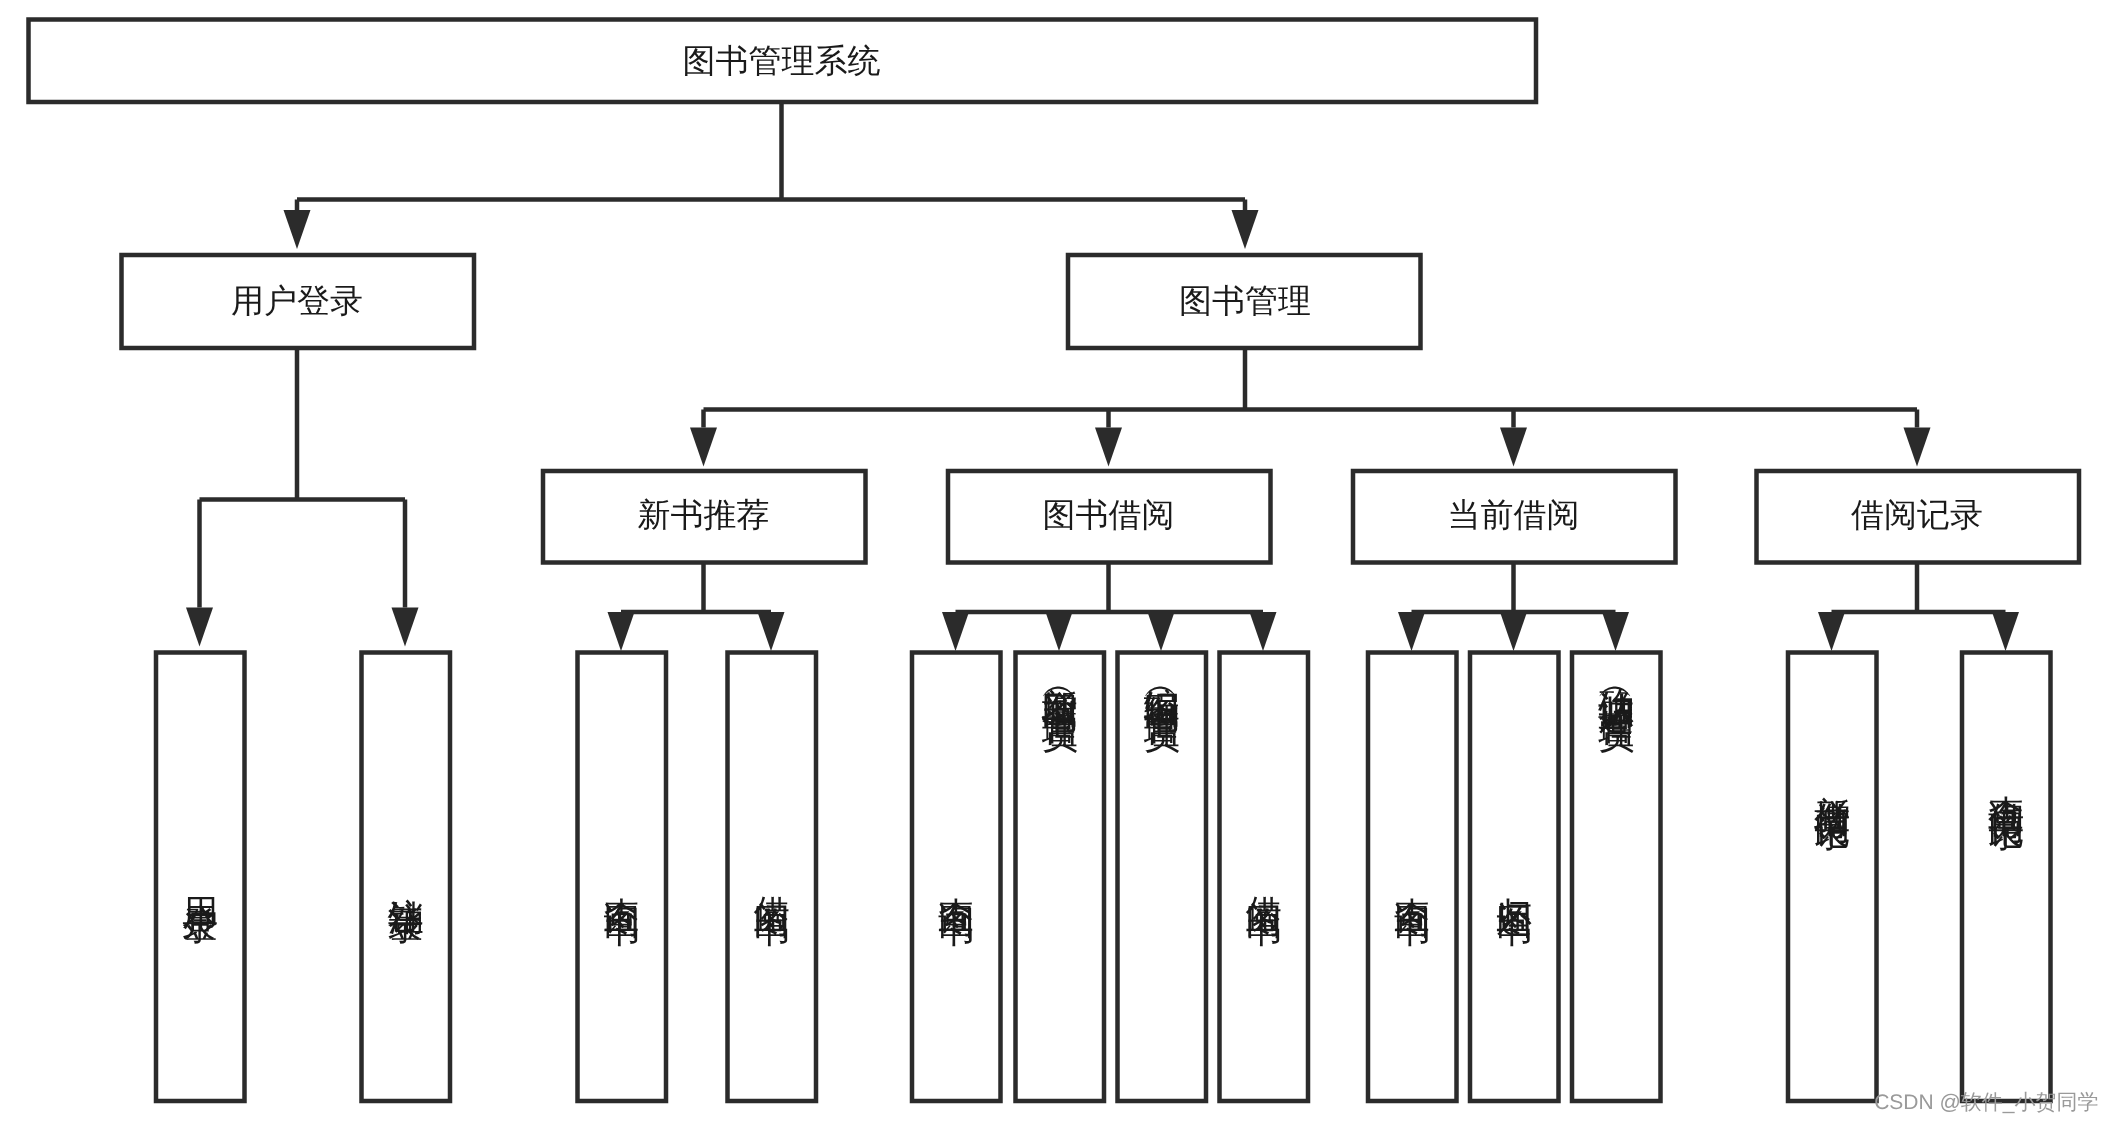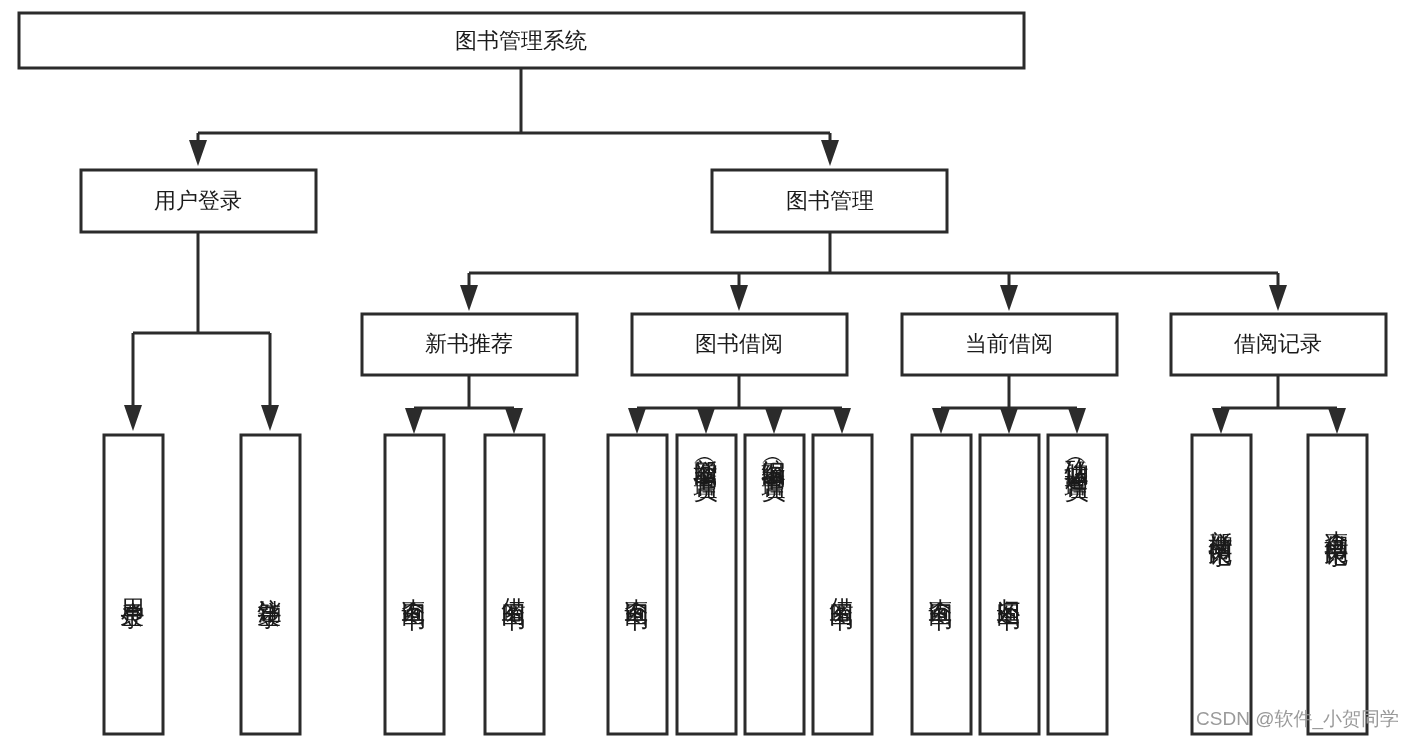--- a/index.html
+++ b/index.html
@@ -16,23 +16,23 @@
     fill:#1a1a1a;font-size:22px;text-anchor:middle;
     dominant-baseline:middle;
   }
   .vert-label{
     font-family:"Liberation Sans","DejaVu Sans",sans-serif;
     fill:#1a1a1a;font-size:24px;text-anchor:middle;
     writing-mode:vertical-rl;glyph-orientation-vertical:0;
     letter-spacing:3px;
   }
   .watermark{
-    position:absolute;right:6px;bottom:15px;
-    font-family:"Liberation Sans","DejaVu Sans",sans-serif;
-    font-size:19px;color:#9a9a9a;white-space:nowrap;
+    position:absolute;right:6px;bottom:3px;
+    font-family:"Liberation Sans","DejaVu Sans",sans-serif;
+    font-size:14px;color:#9a9a9a;white-space:nowrap;
     pointer-events:none;user-select:none;
   }
 </style>
 </head>
 <body>
 
 <svg id="diagram" viewBox="0 0 1405 747" xmlns="http://www.w3.org/2000/svg">
 
   <defs>
     <g id="ah">

